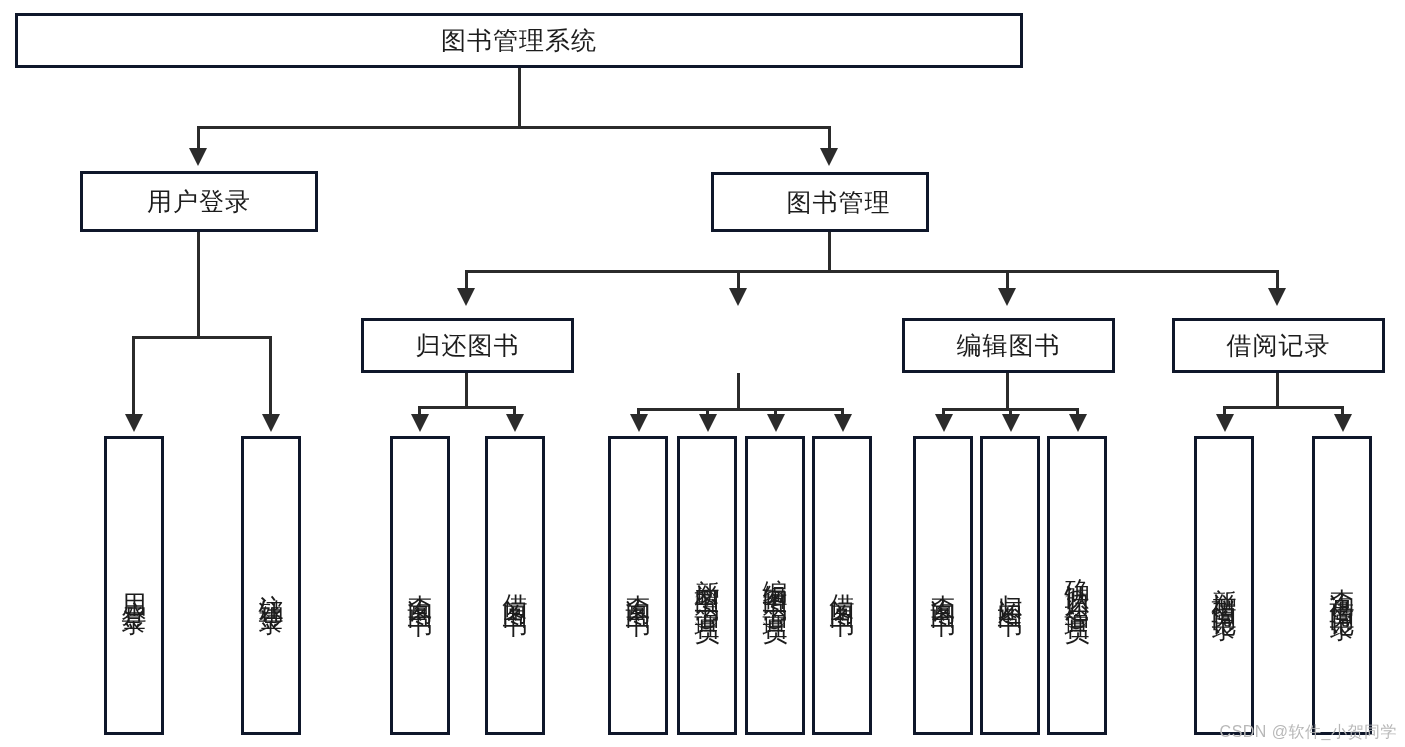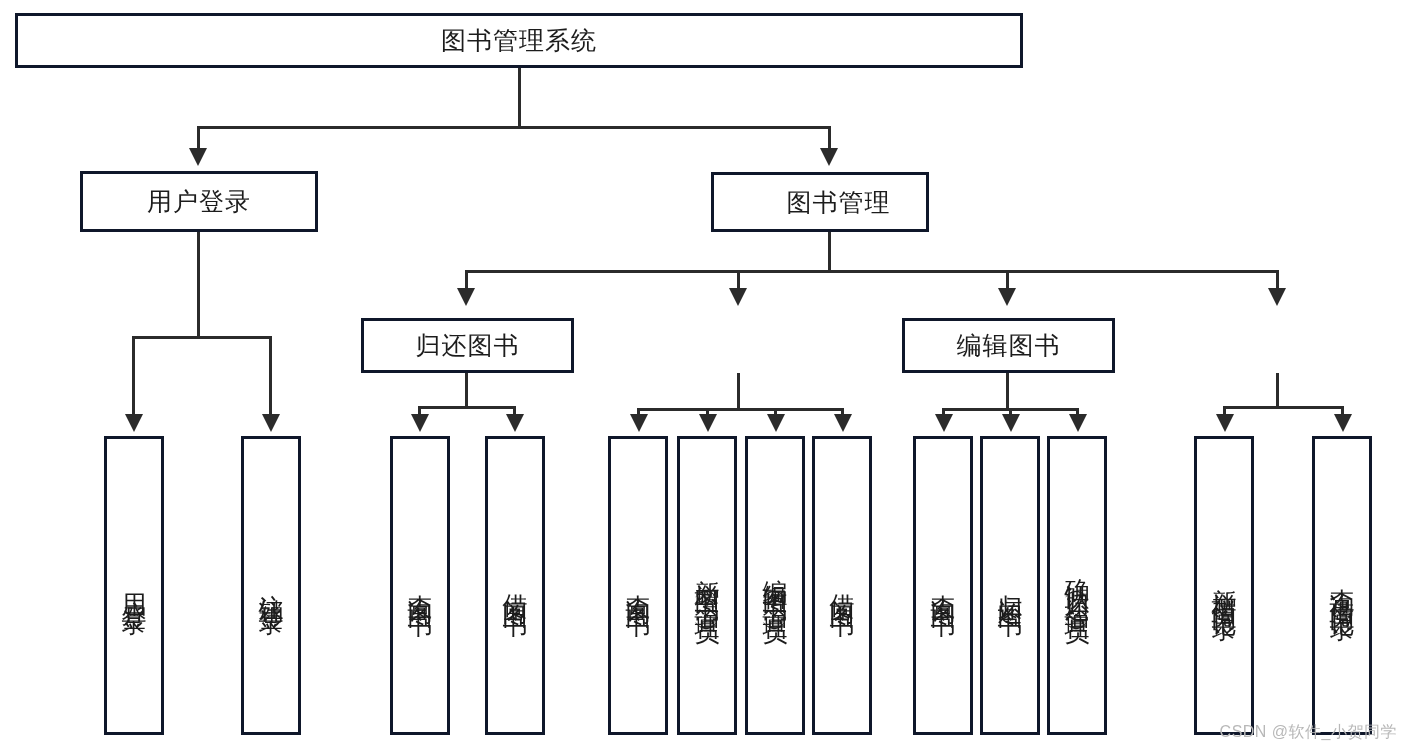--- a/index.html
+++ b/index.html
@@ -109,20 +109,23 @@
   <div class="arrow" style="left:729px; top:288px;"></div>
   <div class="arrow" style="left:998px; top:288px;"></div>
   <div class="arrow" style="left:1268px; top:288px;"></div>
 
   <div class="node horiz" style="left:361px; top:318px; width:213px; height:55px;">
     <span>归还图书</span>
   </div>
   <div class="node horiz" style="left:902px; top:318px; width:213px; height:55px;">
     <span>编辑图书</span>
   </div>
+  <div class="node horiz" style="left:1172px; top:318px; width:213px; height:55px;">
+    <span>借阅记录</span>
+  </div>
 
   <div class="edge v" style="left:465px; top:373px; height:35px;"></div>
   <div class="edge h" style="left:418px; top:406px; width:98px;"></div>
   <div class="edge v" style="left:418px; top:406px; height:12px;"></div>
   <div class="edge v" style="left:513px; top:406px; height:12px;"></div>
   <div class="arrow" style="left:411px; top:414px;"></div>
   <div class="arrow" style="left:506px; top:414px;"></div>
 
   <div class="edge v" style="left:737px; top:373px; height:37px;"></div>
   <div class="edge h" style="left:637px; top:408px; width:206px;"></div>

